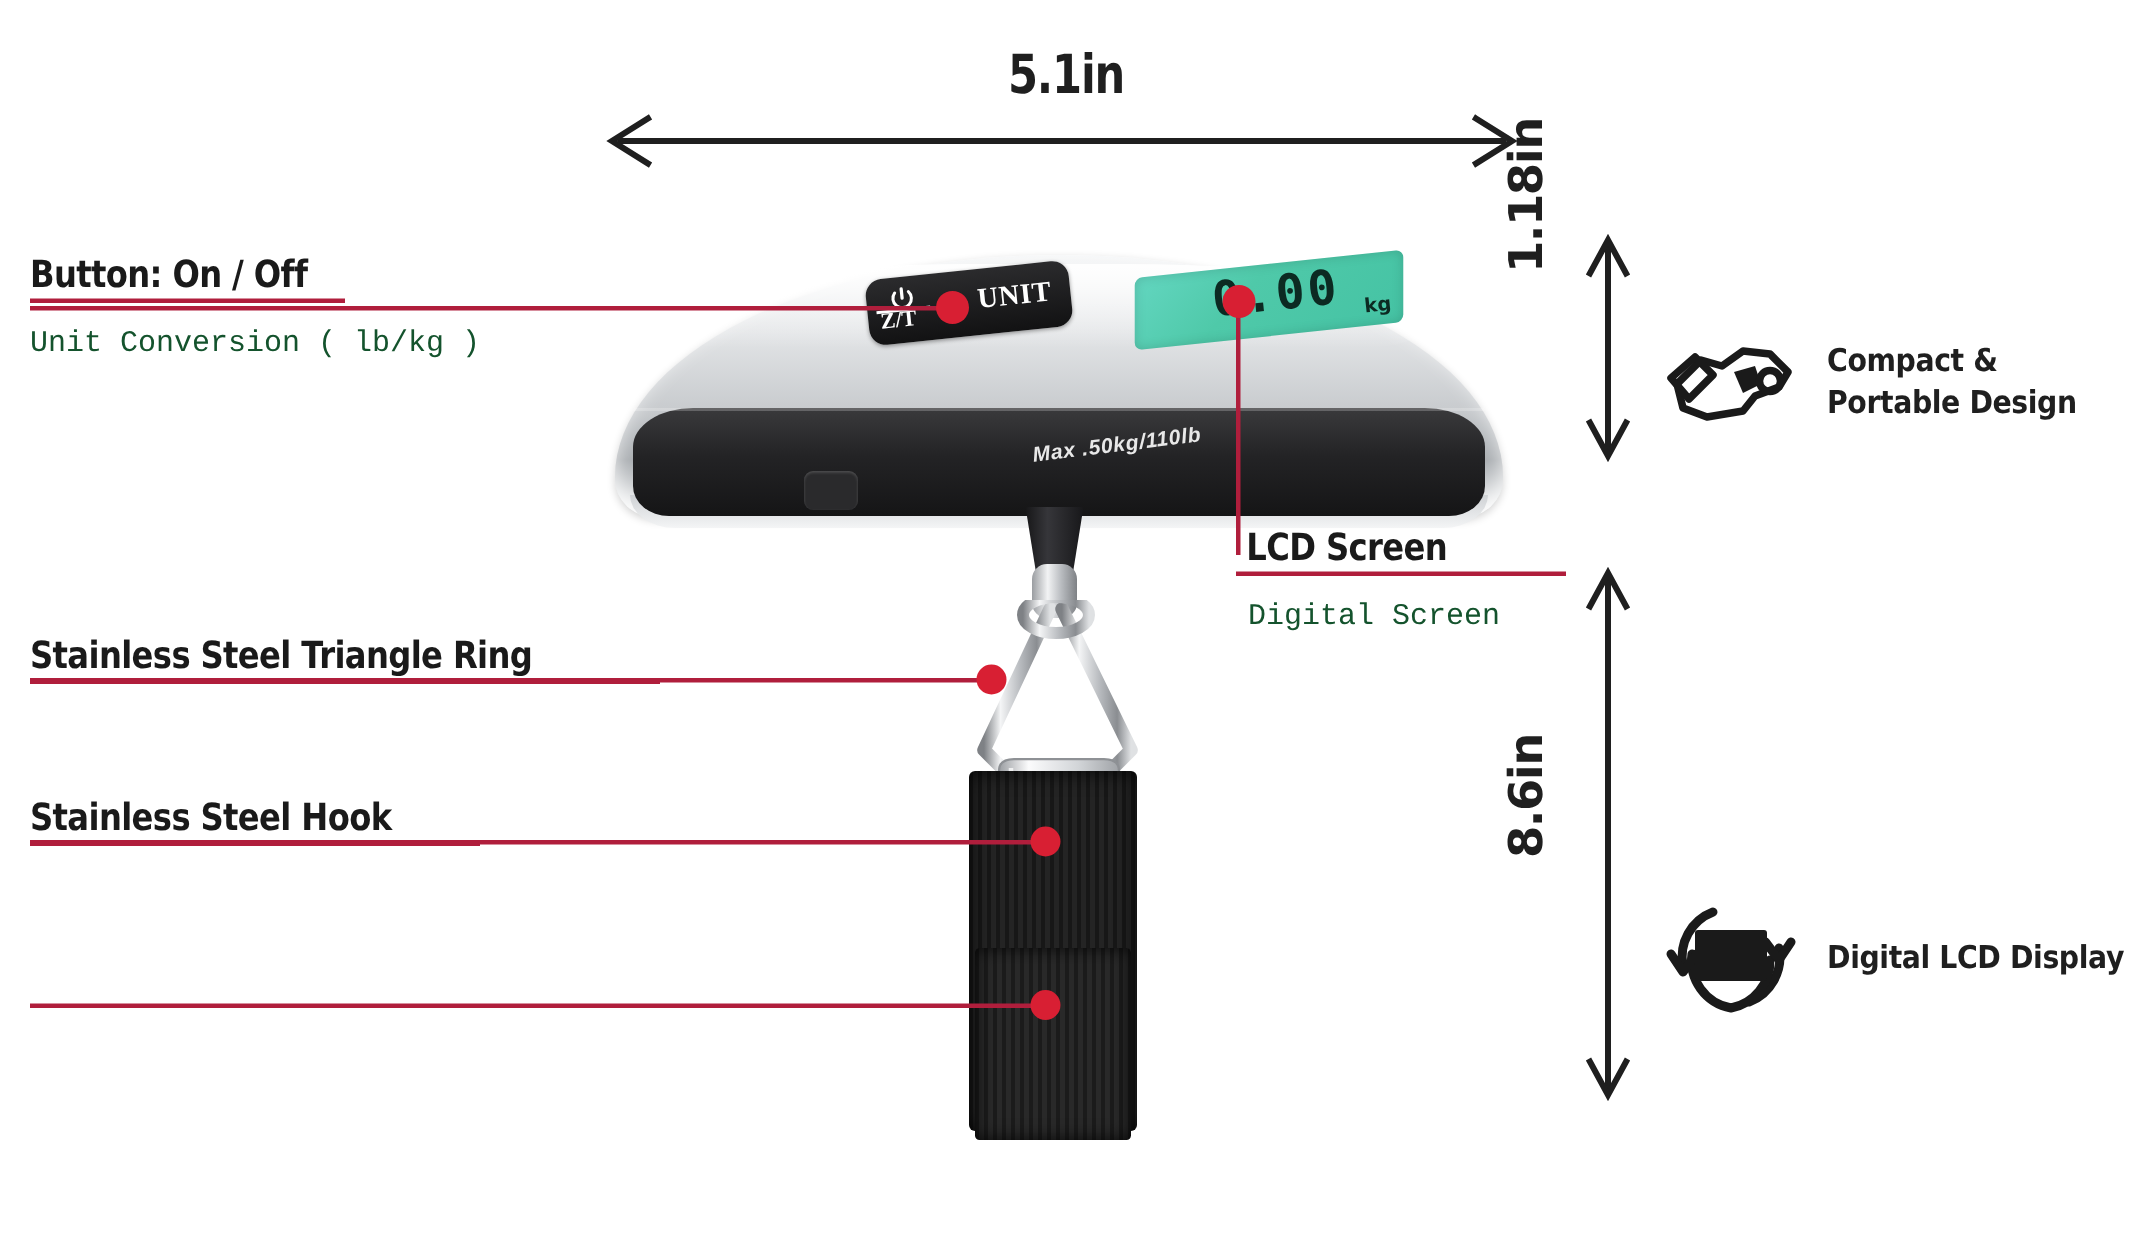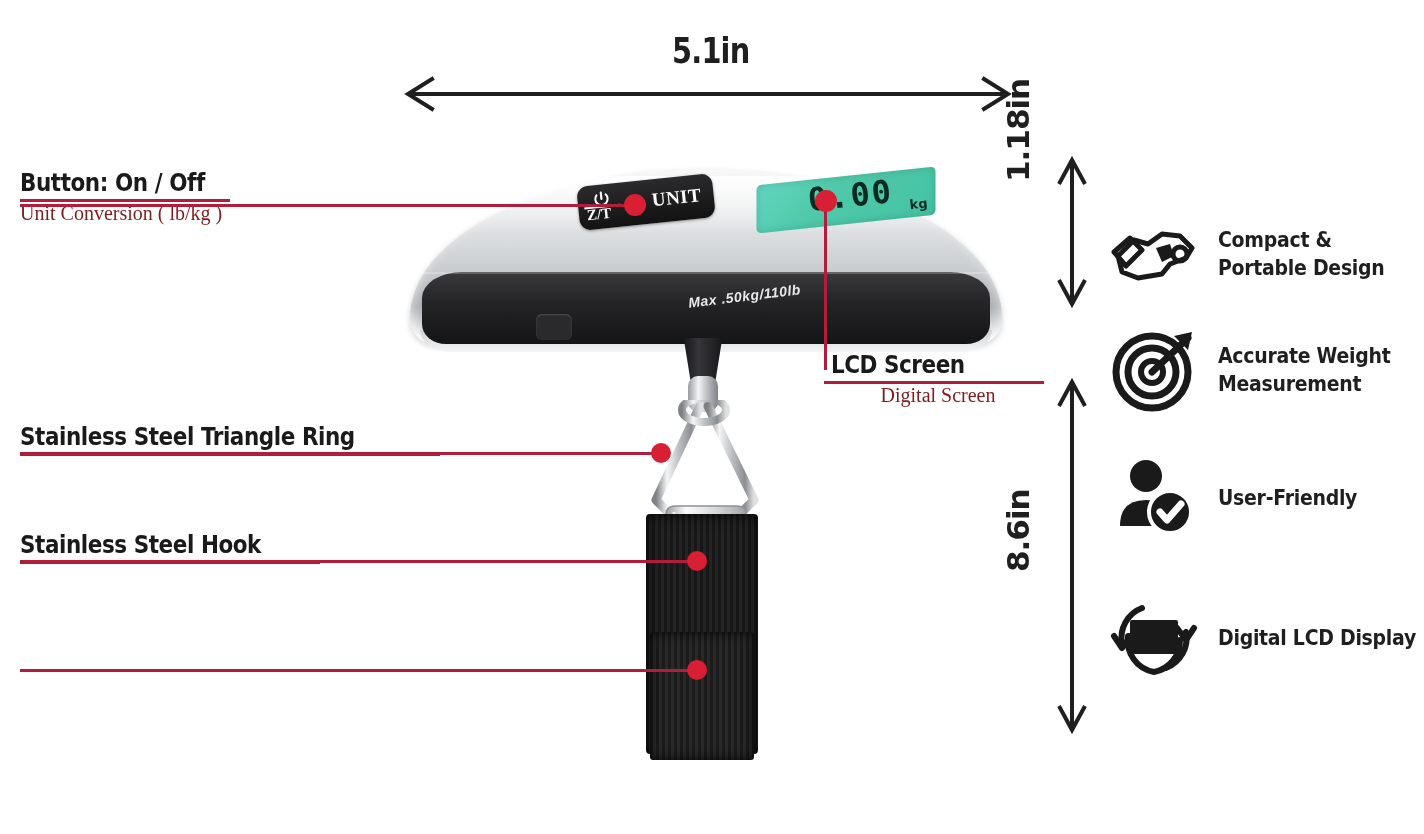--- a/index.html
+++ b/index.html
@@ -23,24 +23,24 @@
     color:#1a1a1a;
     line-height:1.05;
     white-space:nowrap;
     transform:scaleX(0.86);
     transform-origin:left center;
   }
   .callout .rule{
     height:3px;background:#b01e3c;margin-top:3px;
   }
   .callout .sub{
-    font-family:Liberation Serif, serif;
+    font-family:Liberation Mono, monospace;
     font-size:20px;
-    color:#7f1d1d;
-    margin-top:0;
+    color:#14532d;
+    margin-top:17px;
     white-space:nowrap;
     line-height:1.1;
   }
 
   
   .leader{position:absolute;background:#b01e3c;height:3px;}
   .leader-v{position:absolute;background:#b01e3c;width:3px;}
   .dot{position:absolute;background:#d81f33;border-radius:50%;}
 
   
@@ -304,21 +304,21 @@
   <div class="dot" style="left:687px;top:539px;width:20px;height:20px;"></div>
 
   <div class="leader" style="left:20px;top:657px;width:676px;"></div>
   <div class="dot" style="left:687px;top:648px;width:20px;height:20px;"></div>
 
   <div class="leader-v" style="left:824px;top:192px;height:166px;"></div>
   <div class="dot" style="left:815px;top:178px;width:22px;height:22px;"></div>
   <div class="callout" style="left:824px;top:340px;width:220px;">
     <div class="title" style="padding-left:8px;">LCD Screen</div>
     <div class="rule"></div>
-    <div class="sub" style="padding-left:8px;text-align:center;">Digital Screen</div>
+    <div class="sub" style="padding-left:8px;">Digital Screen</div>
   </div>
 
   <div class="abs vlabel" style="left:1000px;top:170px;font-size:31px;transform:rotate(-90deg);transform-origin:left top;width:130px;text-align:left;">1.18in</div>
   <svg class="abs" style="left:1052px;top:140px;" width="40" height="160" viewBox="0 0 40 160">
     <line x1="20" y1="12" x2="20" y2="148" stroke="#1f1f1f" stroke-width="4"></line>
     <polyline points="7,32 20,8 33,32" fill="none" stroke="#1f1f1f" stroke-width="4"></polyline>
     <polyline points="7,128 20,152 33,128" fill="none" stroke="#1f1f1f" stroke-width="4"></polyline>
   </svg>
 
   <div class="abs vlabel" style="left:1000px;top:560px;font-size:31px;transform:rotate(-90deg);transform-origin:left top;width:130px;text-align:left;">8.6in</div>
@@ -336,49 +336,21 @@
         <path d="M48 34 L62 30 L66 42 L54 48 Z" fill="#1a1a1a"></path>
         <circle cx="72" cy="40" r="7" fill="none" stroke="#1a1a1a" stroke-width="5"></circle>
       </svg>
     </div>
     <div class="ftext">
       <div>Compact &amp;</div>
       <div>Portable Design</div>
     </div>
   </div>
 
-  <div class="feature" style="left:1108px;top:312px;">
-    <div class="ficon">
-      <svg width="88" height="88" viewBox="0 0 88 88">
-        <circle cx="42" cy="46" r="36" fill="none" stroke="#1a1a1a" stroke-width="7"></circle>
-        <circle cx="42" cy="46" r="24" fill="none" stroke="#1a1a1a" stroke-width="7"></circle>
-        <circle cx="42" cy="46" r="11" fill="none" stroke="#1a1a1a" stroke-width="6"></circle>
-        <path d="M42 46 L78 12" stroke="#1a1a1a" stroke-width="7" stroke-linecap="round"></path>
-        <path d="M64 10 L82 6 L78 24 Z" fill="#1a1a1a"></path>
-      </svg>
-    </div>
-    <div class="ftext">
-      <div>Accurate Weight</div>
-      <div>Measurement</div>
-    </div>
-  </div>
-
-  <div class="feature" style="left:1108px;top:440px;">
-    <div class="ficon">
-      <svg width="88" height="88" viewBox="0 0 88 88">
-        <circle cx="36" cy="22" r="16" fill="#1a1a1a"></circle>
-        <path d="M10 72 Q10 46 36 46 Q50 46 58 53 L58 72 Z" fill="#1a1a1a"></path>
-        <circle cx="60" cy="58" r="21" fill="#1a1a1a" stroke="#ffffff" stroke-width="4"></circle>
-        <polyline points="50,58 57,66 71,50" fill="none" stroke="#ffffff" stroke-width="7" stroke-linecap="round" stroke-linejoin="round"></polyline>
-      </svg>
-    </div>
-    <div class="ftext">
-      <div>User-Friendly</div>
-    </div>
-  </div>
+
 
   <div class="feature" style="left:1108px;top:580px;">
     <div class="ficon">
       <svg width="92" height="92" viewBox="0 0 92 92">
         <path d="M14 52 A32 32 0 0 1 34 16" fill="none" stroke="#1a1a1a" stroke-width="6" stroke-linecap="round"></path>
         <path d="M78 40 A32 32 0 0 1 58 76" fill="none" stroke="#1a1a1a" stroke-width="6" stroke-linecap="round"></path>
         <path d="M20 44 A32 32 0 0 0 46 80 A32 32 0 0 0 72 48" fill="none" stroke="#1a1a1a" stroke-width="6" stroke-linecap="round"></path>
         <polyline points="6,44 14,56 23,44" fill="none" stroke="#1a1a1a" stroke-width="6" stroke-linecap="round" stroke-linejoin="round"></polyline>
         <polyline points="69,36 78,48 86,36" fill="none" stroke="#1a1a1a" stroke-width="6" stroke-linecap="round" stroke-linejoin="round"></polyline>
         <rect x="22" y="28" width="48" height="34" rx="2" fill="#1a1a1a"></rect>

